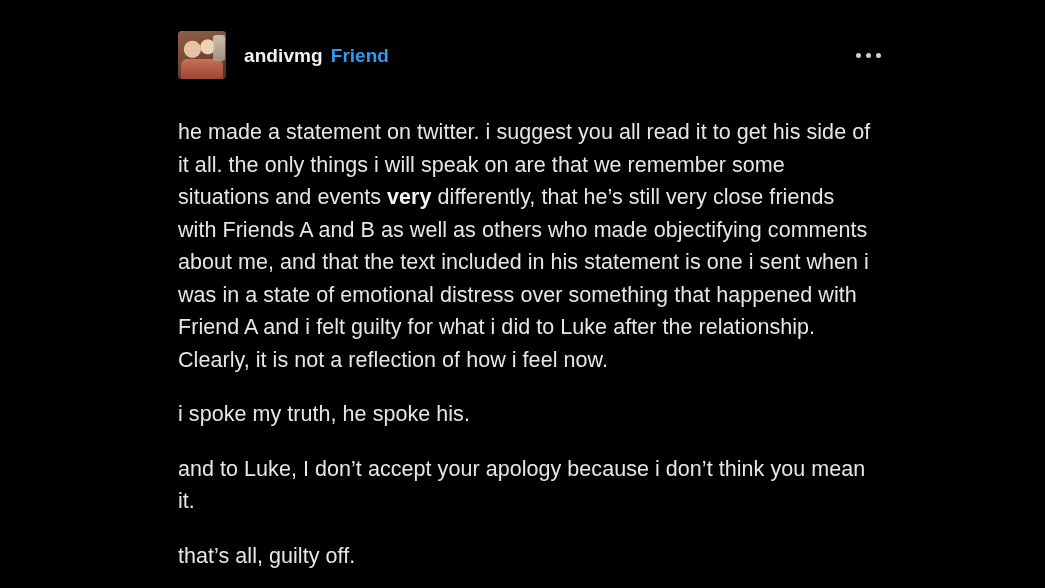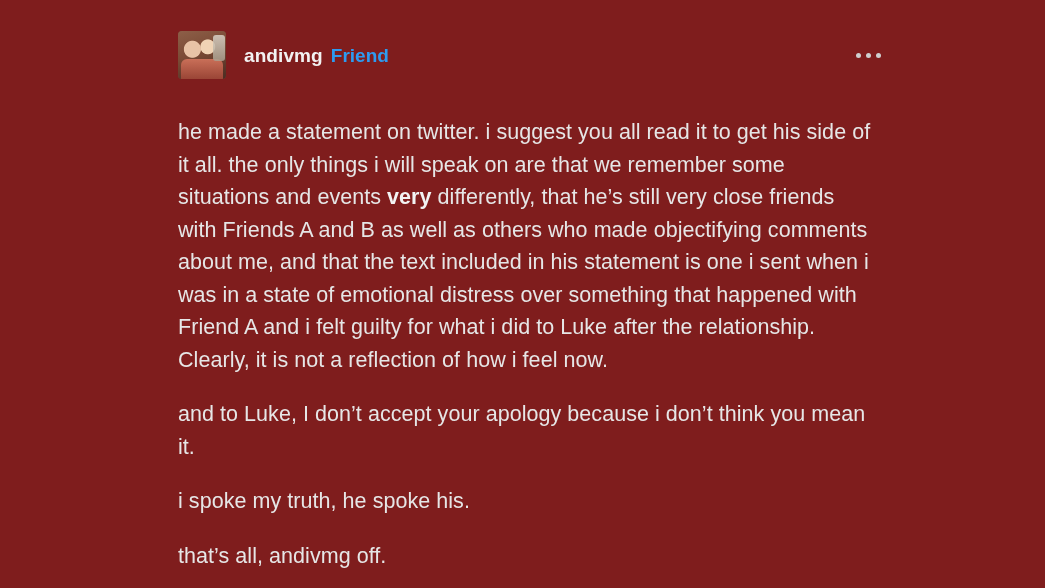--- a/index.html
+++ b/index.html
@@ -13,21 +13,21 @@
     overflow: hidden;
     font-family: "Liberation Sans", sans-serif;
     color: #e8e8e8;
   }
   .post {
     position: absolute;
     left: 0;
     top: 0;
     width: 1045px;
     height: 588px;
-    background: #7f1d1d;
+    background: #000000;
     box-sizing: border-box;
   }
   .post-inner {
     position: absolute;
     left: 178px;
     top: 0;
     width: 700px;
   }
   .header {
     display: flex;
@@ -141,19 +141,19 @@
       </div>
       <div class="more-btn">
         <i></i>
         <i></i>
         <i></i>
       </div>
     </div>
 
     <div class="body">
         <p><span>he made a statement on twitter. i suggest you all read it to get his side of it all. the only things i will speak on are that we remember some situations and events </span><b>very</b><span> differently, that he’s still very close friends with Friends A and B as well as others who made objectifying comments about me, and that the text included in his statement is one i sent when i was in a state of emotional distress over something that happened with Friend A and i felt guilty for what i did to Luke after the relationship. Clearly, it is not a reflection of how i feel now.</span></p>
+        <p><span>i spoke my truth, he spoke his.</span></p>
         <p><span>and to Luke, I don’t accept your apology because i don’t think you mean it.</span></p>
-        <p><span>i spoke my truth, he spoke his.</span></p>
-        <p><span>that’s all, andivmg off.</span></p>
+        <p><span>that’s all, guilty off.</span></p>
       </div>
 
   </div>
 </div>
 
 </body></html>

